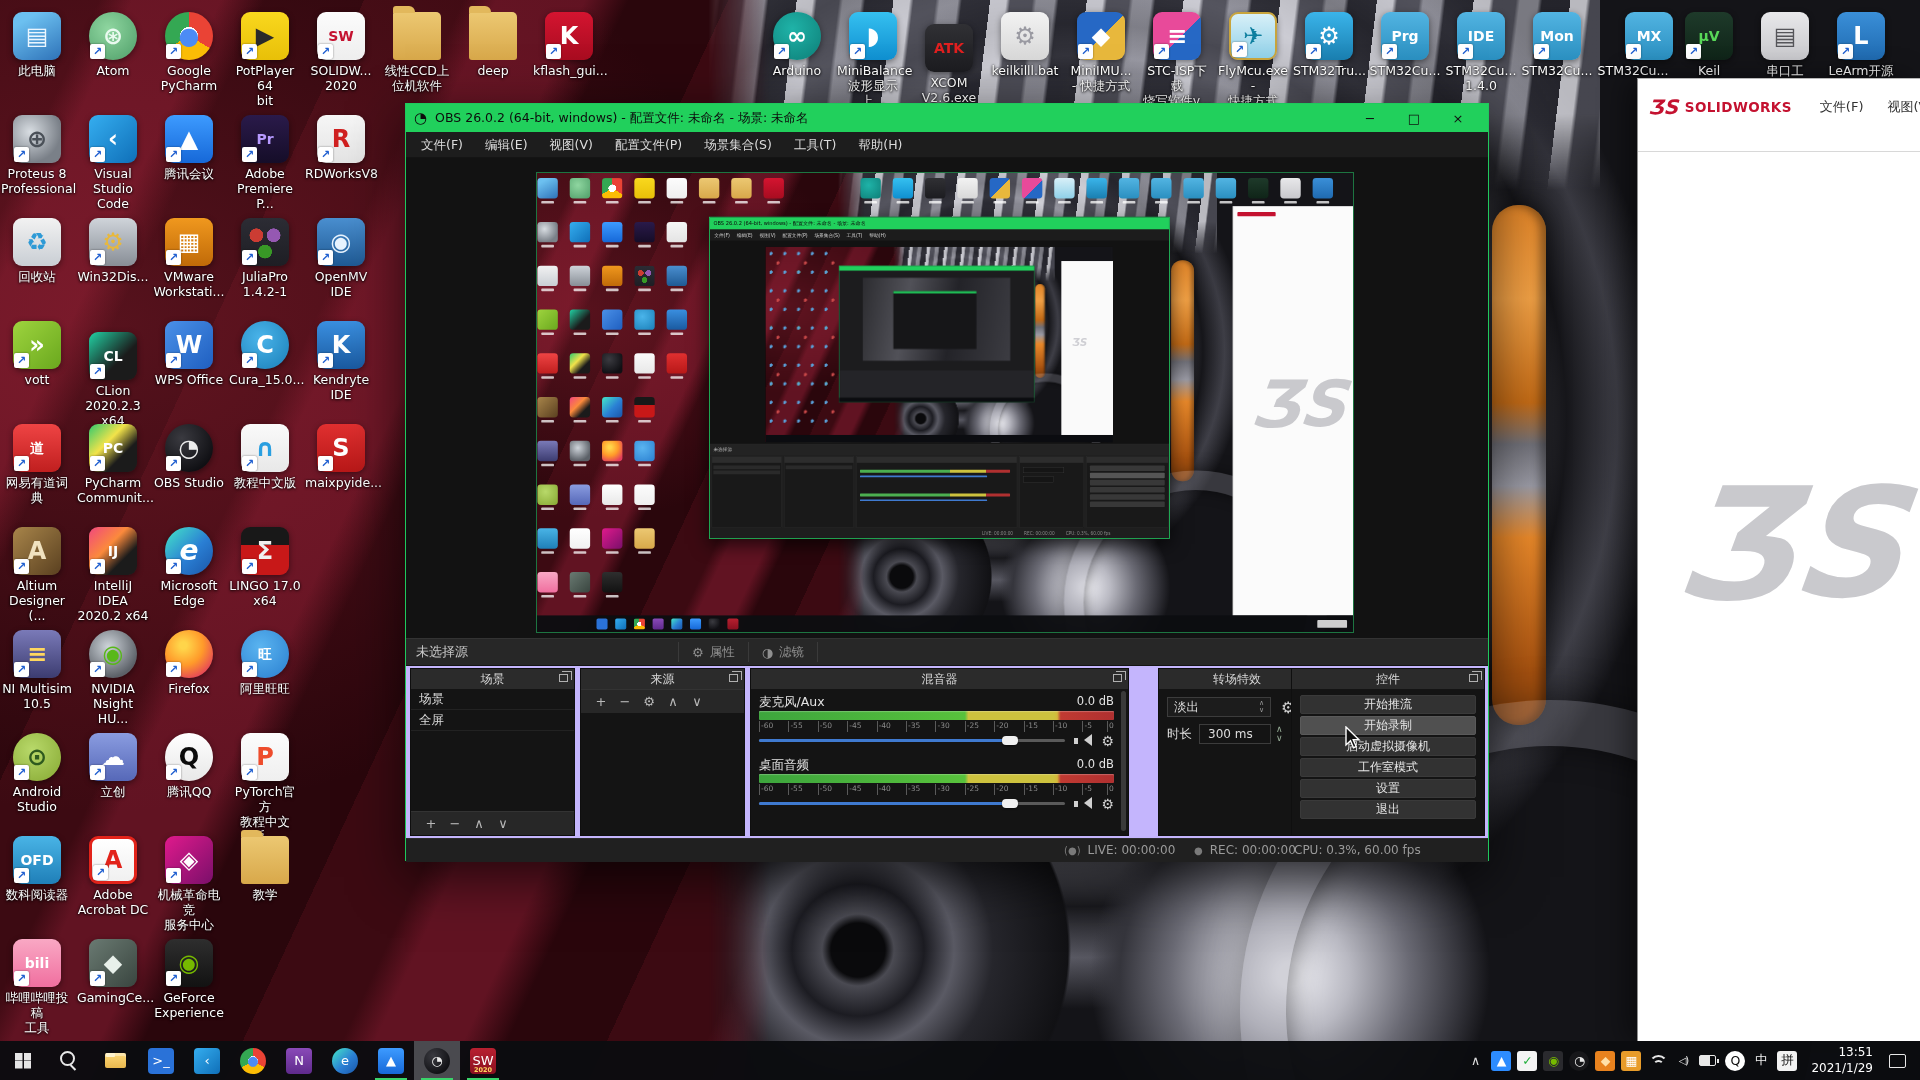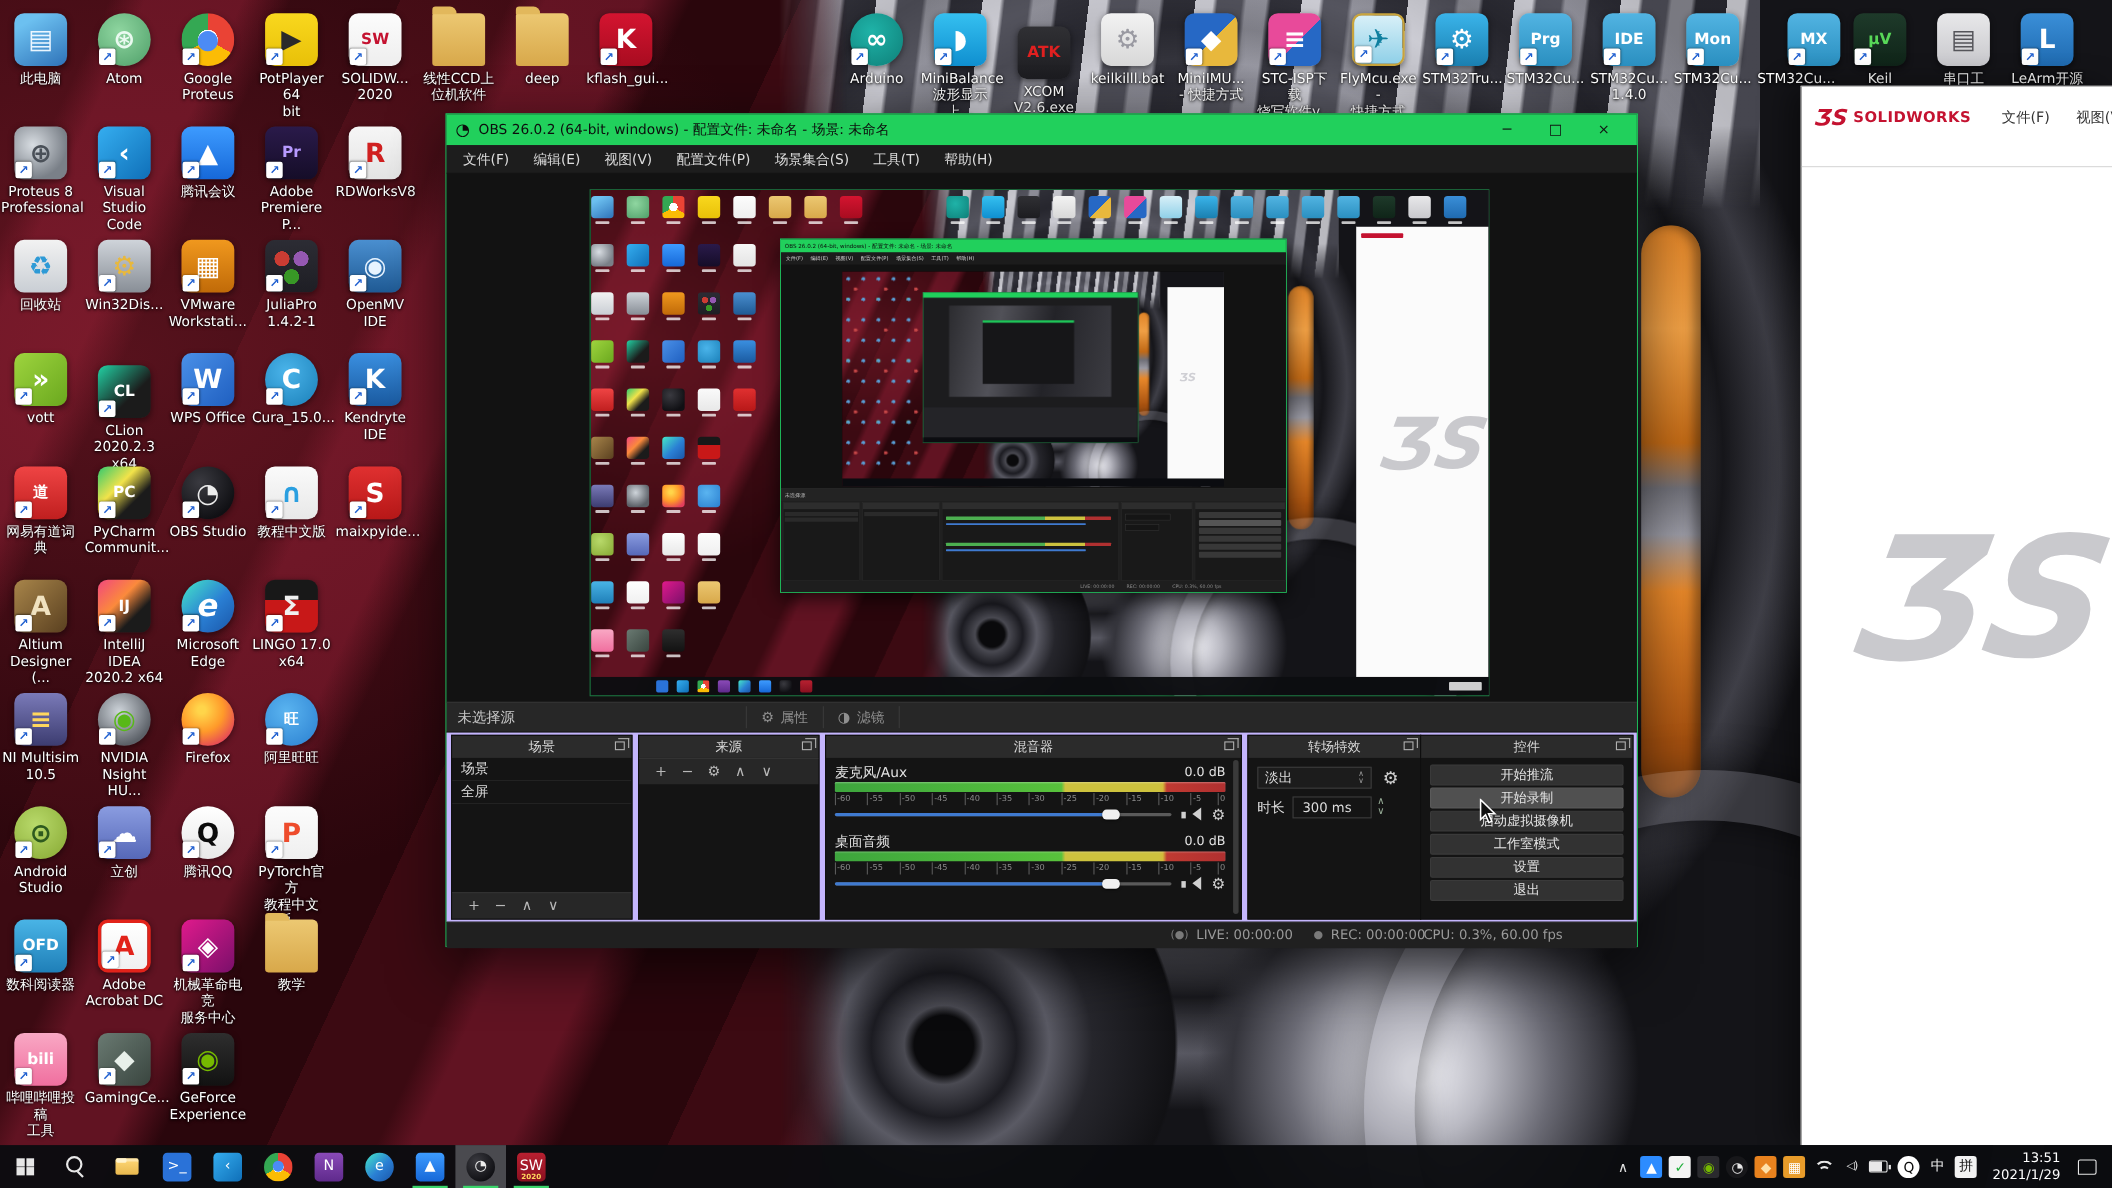--- a/index.html
+++ b/index.html
@@ -383,21 +383,21 @@
         </span>
       <span class="ilabel">GamingCe...</span>
     </div>
       <div class="dicon round" title="Google
 Chrome" style="left: 153px; top: 12px;">
       <span class="icon-img" style="background: radial-gradient(circle, rgb(255, 255, 255) 26%, rgba(0, 0, 0, 0) 27%), conic-gradient(rgb(234, 67, 53) 0deg, rgb(234, 67, 53) 120deg, rgb(251, 188, 5) 0deg, rgb(251, 188, 5) 240deg, rgb(52, 168, 83) 0deg, rgb(52, 168, 83) 360deg); color: rgb(76, 139, 245);">
           <b class="glyph">●</b>
           <i class="sc"></i>
         </span>
       <span class="ilabel">Google
-Proteus</span>
+PyCharm</span>
     </div>
       <div class="dicon" title="腾讯会议" style="left: 153px; top: 115px;">
       <span class="icon-img" style="background: linear-gradient(rgb(61, 155, 255), rgb(22, 104, 216)); color: rgb(255, 255, 255);">
           <b class="glyph">▲</b>
           <i class="sc"></i>
         </span>
       <span class="ilabel">腾讯会议</span>
     </div>
       <div class="dicon" title="VMware
 Workstati..." style="left: 153px; top: 218px;">
@@ -1017,21 +1017,21 @@
                 </div>
               <span class="spk">
                   <b></b>
                 </span>
               <span class="gear">⚙</span>
             </div>
           </div>
           </div>
       </div>
 
-      <div class="panel" style="left:728px;width:158px">
+      <div class="panel" style="left:752px;width:158px">
         <div class="phead">
             <span>转场特效</span>
             <i class="pop"></i>
           </div>
         <div class="transbody">
           <div class="trans-row">
             <div class="select">
                 <span>淡出</span>
                 <i class="spin">
                   <b>∧</b>

